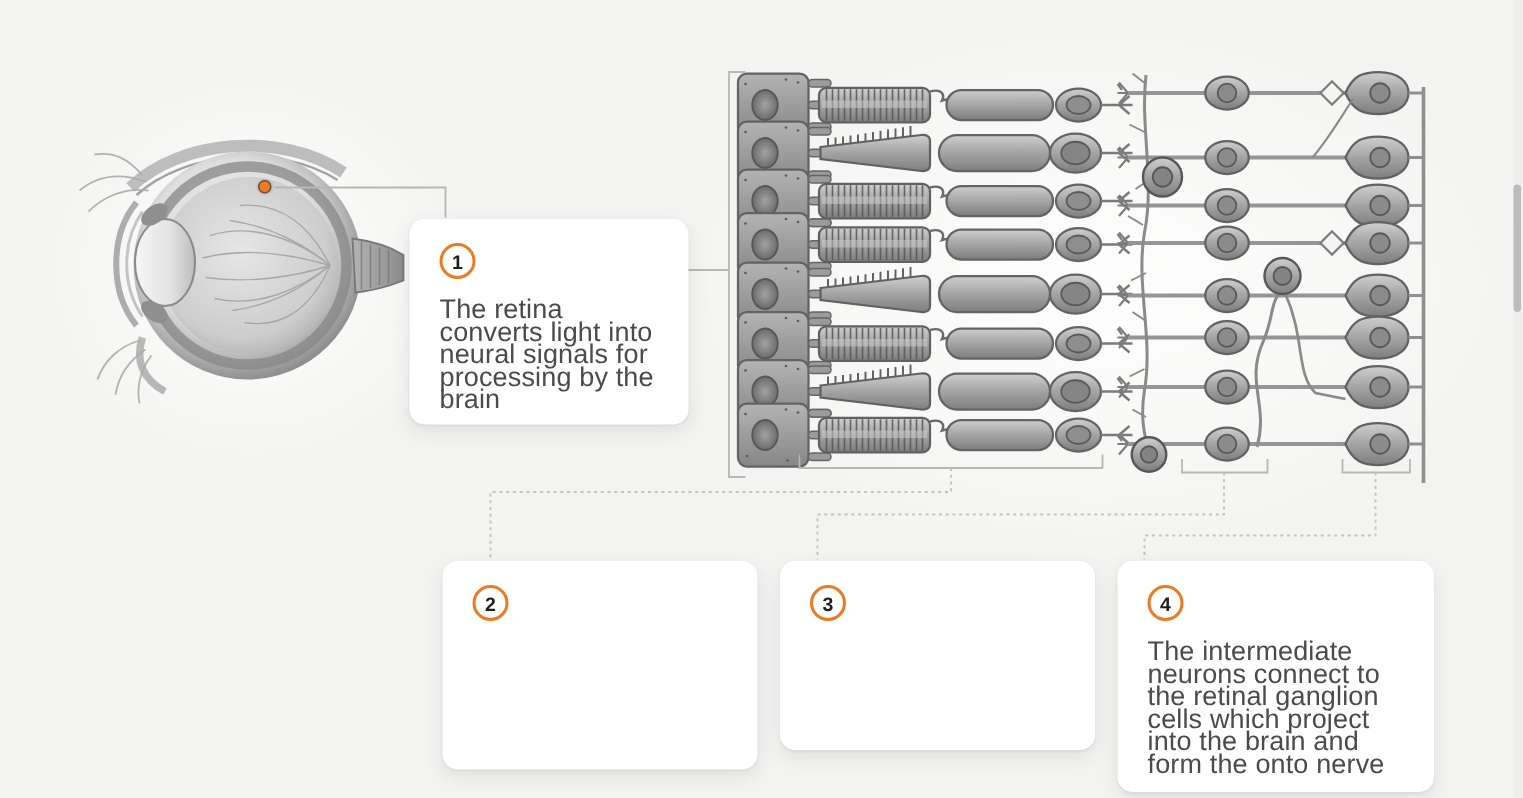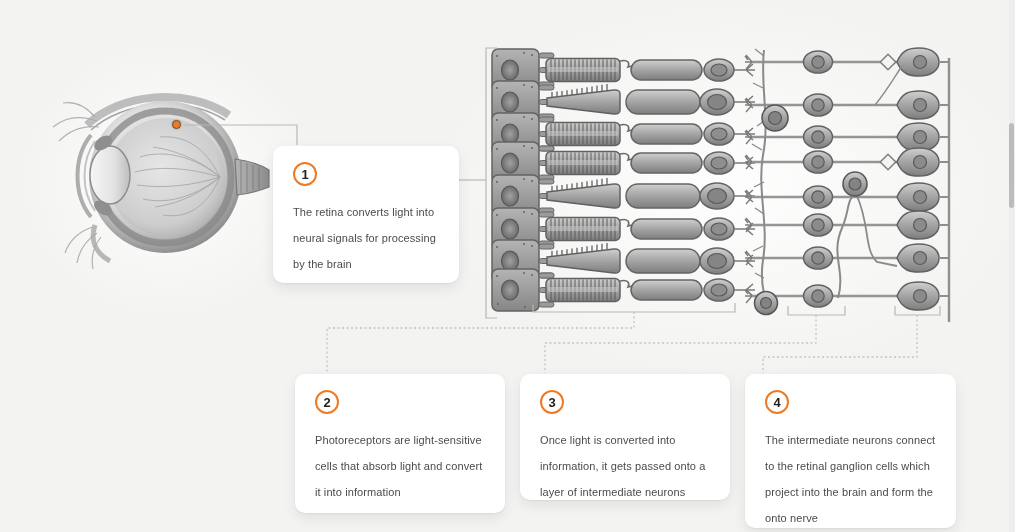--- a/index.html
+++ b/index.html
@@ -22,21 +22,21 @@
   }
   #card-1{left:273px;top:146px;width:186px;height:137px;}
   #card-2{left:295px;top:374px;width:210px;height:139px;}
   #card-3{left:520px;top:374px;width:210px;height:126px;}
   #card-4{left:745px;top:374px;width:211px;height:154px;}
   .badge{
     width:24px;height:24px;border-radius:50%;border:2px solid var(--accent,#ee7b23);
     display:flex;align-items:center;justify-content:center;
     font-size:13px;font-weight:bold;color:#1f1f1f;box-sizing:border-box;
   }
-  .card p{margin:13px 0 0 0;font-size:11px;line-height:26px;color:#4b4b4b;letter-spacing:.1px;}
+  .card p{margin:13px 0 0 0;font-size:18px;line-height:15px;color:#4b4b4b;letter-spacing:.1px;}
   #retina-dot{
     position:absolute;left:172px;top:120px;width:9px;height:9px;border-radius:50%;
     background:var(--accent,#ee7b23);border:1.5px solid #6d5338;box-sizing:border-box;
     box-shadow:0 0 2px rgba(0,0,0,.35);
   }
   #scrollbar-track{position:absolute;right:0;top:0;width:6px;height:532px;background:#eeeeec;}
   #scrollbar-thumb{position:absolute;right:1px;top:123px;width:5px;height:85px;background:#bcbcbc;border-radius:3px;}
 </style>
 </head>
 <body style="background: rgb(243, 243, 241);">
@@ -255,28 +255,26 @@
   <div class="badge">
     <span>1</span>
   </div>
   <p>The retina converts light into neural signals for processing by the brain</p>
 </div>
 
 <div class="card" id="card-2">
   <div class="badge">
     <span>2</span>
   </div>
-  <p>Photoreceptors are light-sensitive cells that absorb light and convert it into information</p>
 </div>
 
 <div class="card" id="card-3">
   <div class="badge">
     <span>3</span>
   </div>
-  <p>Once light is converted into information, it gets passed onto a layer of intermediate neurons</p>
 </div>
 
 <div class="card" id="card-4">
   <div class="badge">
     <span>4</span>
   </div>
   <p>The intermediate neurons connect to the retinal ganglion cells which project into the brain and form the onto nerve</p>
 </div>
 
 <div id="scrollbar-track">

